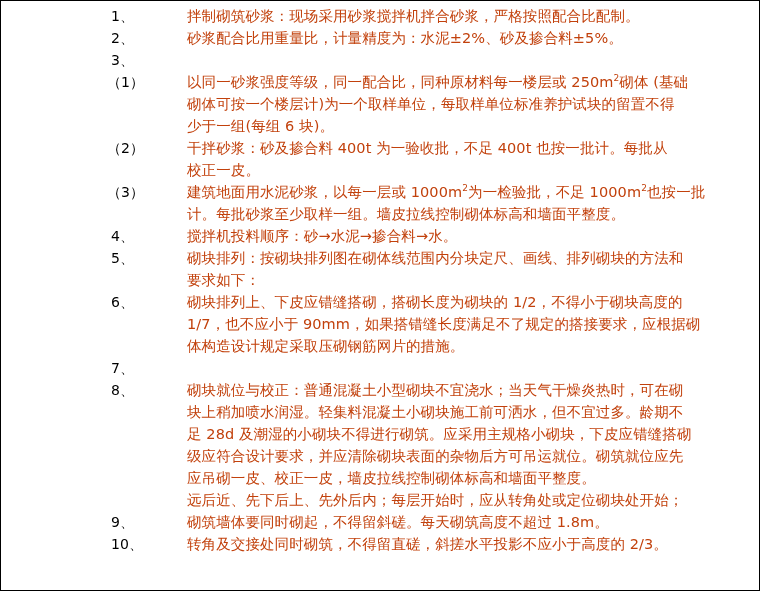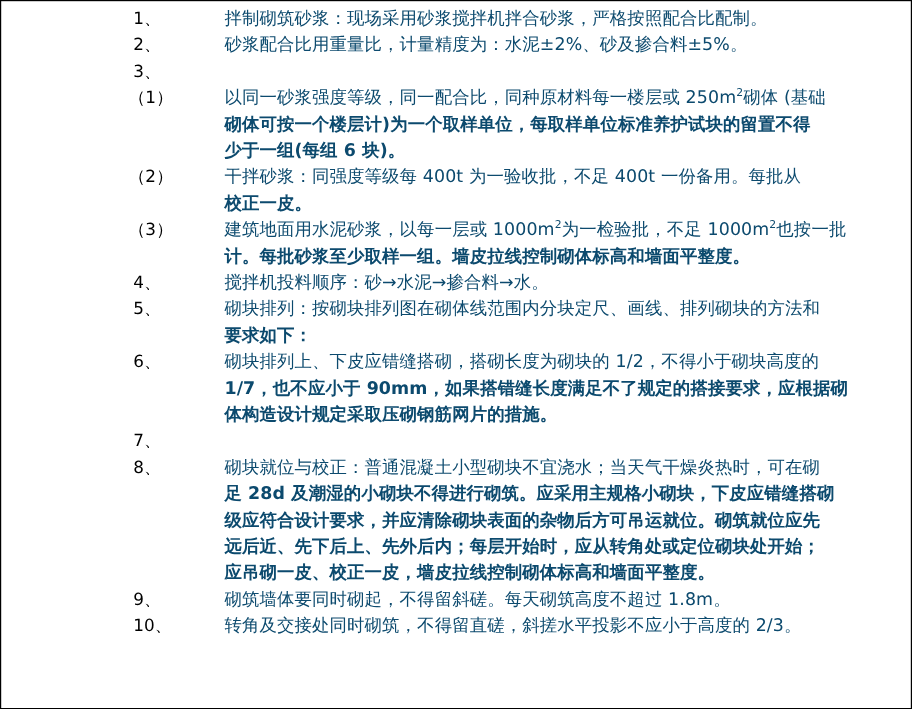--- a/index.html
+++ b/index.html
@@ -50,26 +50,25 @@
     left: 106px;
     width: 70px;
     text-align: left;
   }
   
   .text {
     position: absolute;
     top: 0;
     left: 186px;
     line-height: 22px;
-    color: #0c4a6e;
+    color: #c2410c;
   }
   
   .line.cont .text {
     left: 186px;
-    font-weight: bold;
   }
   sup {
     font-size: 0.62em;
     vertical-align: super;
     line-height: 0;
   }
 </style>
 </head>
 <body>
 
@@ -93,21 +92,21 @@
       <div class="line cont">
         <span class="marker"></span>
         <span class="text">砌体可按一个楼层计)为一个取样单位，每取样单位标准养护试块的留置不得</span>
       </div>
       <div class="line cont">
         <span class="marker"></span>
         <span class="text">少于一组(每组 6 块)。</span>
       </div>
       <div class="line">
         <span class="marker paren">（2）</span>
-        <span class="text">干拌砂浆：同强度等级每 400t 为一验收批，不足 400t 一份备用。每批从</span>
+        <span class="text">干拌砂浆：砂及掺合料 400t 为一验收批，不足 400t 也按一批计。每批从</span>
       </div>
       <div class="line cont">
         <span class="marker"></span>
         <span class="text">校正一皮。</span>
       </div>
       <div class="line">
         <span class="marker paren">（3）</span>
         <span class="text">建筑地面用水泥砂浆，以每一层或 1000m<sup>2</sup>为一检验批，不足 1000m<sup>2</sup>也按一批</span>
       </div>
       <div class="line cont">
@@ -140,33 +139,37 @@
       </div>
       <div class="line">
         <span class="marker">7、</span>
       </div>
       <div class="line">
         <span class="marker">8、</span>
         <span class="text">砌块就位与校正：普通混凝土小型砌块不宜浇水；当天气干燥炎热时，可在砌</span>
       </div>
       <div class="line cont">
         <span class="marker"></span>
+        <span class="text">块上稍加喷水润湿。轻集料混凝土小砌块施工前可洒水，但不宜过多。龄期不</span>
+      </div>
+      <div class="line cont">
+        <span class="marker"></span>
         <span class="text">足 28d 及潮湿的小砌块不得进行砌筑。应采用主规格小砌块，下皮应错缝搭砌</span>
       </div>
       <div class="line cont">
         <span class="marker"></span>
         <span class="text">级应符合设计要求，并应清除砌块表面的杂物后方可吊运就位。砌筑就位应先</span>
       </div>
       <div class="line cont">
         <span class="marker"></span>
-        <span class="text">远后近、先下后上、先外后内；每层开始时，应从转角处或定位砌块处开始；</span>
+        <span class="text">应吊砌一皮、校正一皮，墙皮拉线控制砌体标高和墙面平整度。</span>
       </div>
       <div class="line cont">
         <span class="marker"></span>
-        <span class="text">应吊砌一皮、校正一皮，墙皮拉线控制砌体标高和墙面平整度。</span>
+        <span class="text">远后近、先下后上、先外后内；每层开始时，应从转角处或定位砌块处开始；</span>
       </div>
       <div class="line">
         <span class="marker">9、</span>
         <span class="text">砌筑墙体要同时砌起，不得留斜磋。每天砌筑高度不超过 1.8m。</span>
       </div>
       <div class="line">
         <span class="marker">10、</span>
         <span class="text">转角及交接处同时砌筑，不得留直磋，斜搓水平投影不应小于高度的 2/3。</span>
       </div>
     </div>

